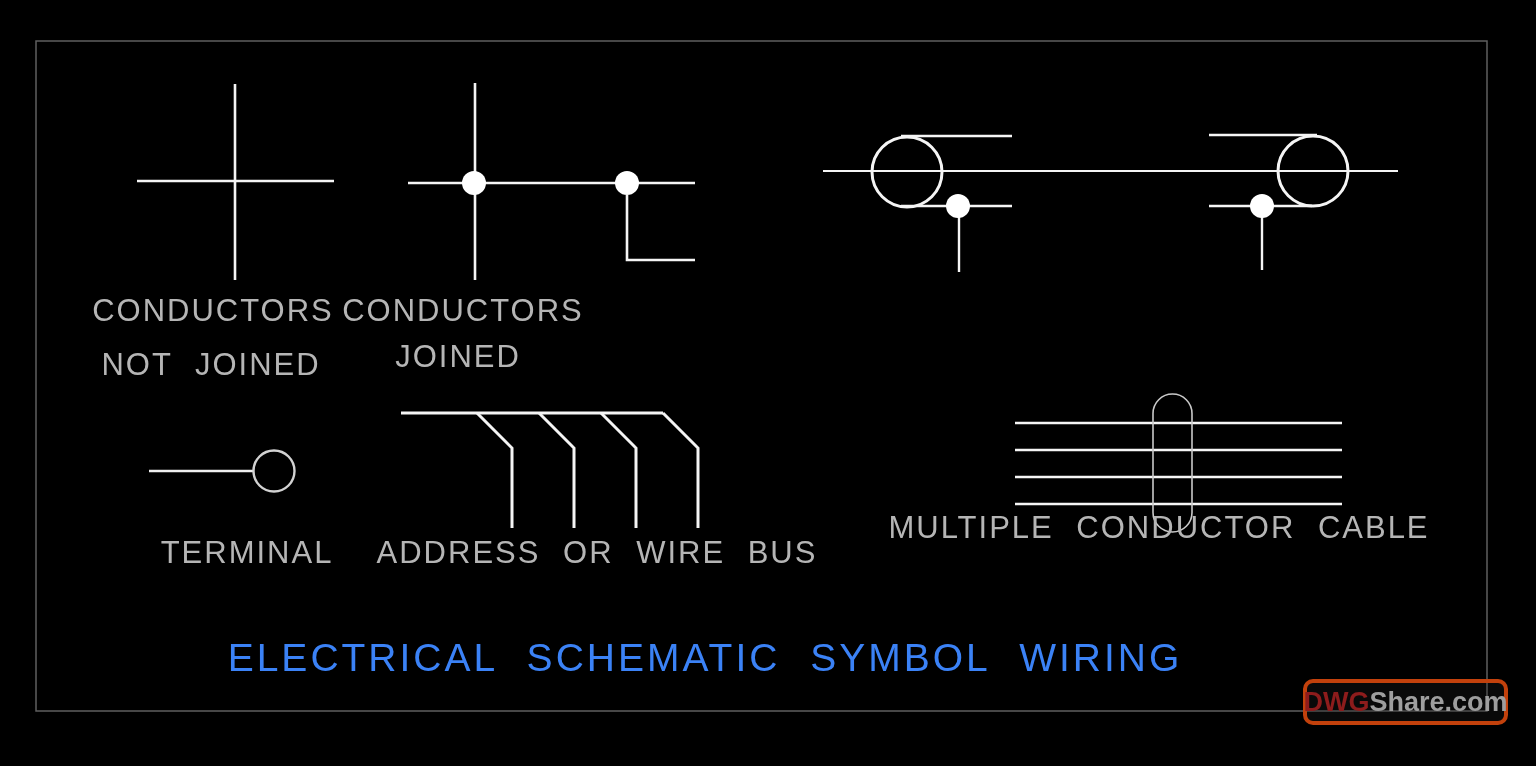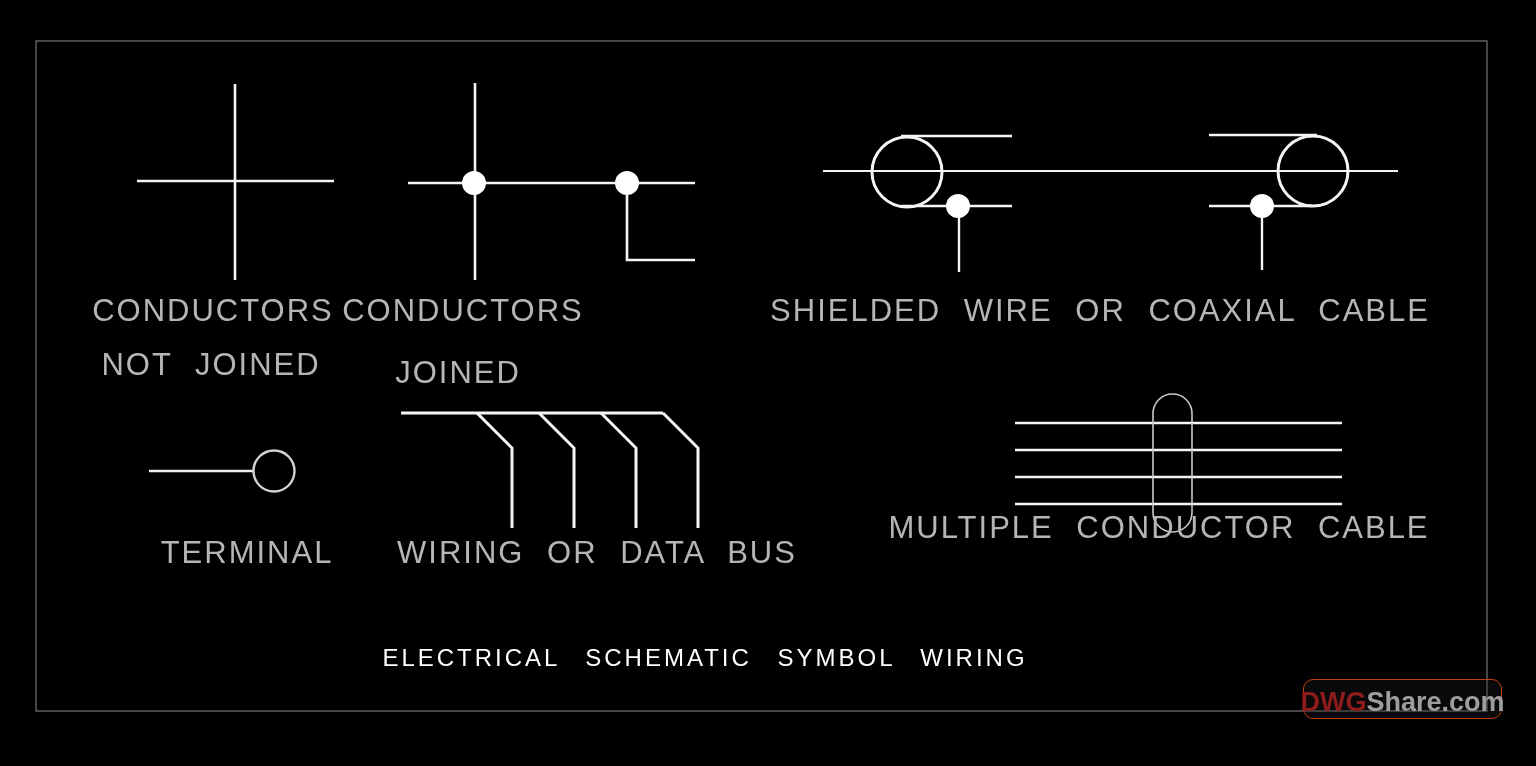--- a/index.html
+++ b/index.html
@@ -16,34 +16,34 @@
     transform:translate(-50%,-50%);
     color:#b5b5b5;
     font-size:31px;
     font-weight:300;
     letter-spacing:2px;
     word-spacing:12px;
     white-space:nowrap;
     font-family:"Liberation Sans",sans-serif;
   }
   .cad-title{
-    color:#ffffff;
-    font-size:24px;
+    color:#3b82f6;
+    font-size:39px;
     letter-spacing:3px;
     word-spacing:16px;
   }
   #watermark{
     position:absolute;
     left:1303px;top:679px;
     width:197px;height:38px;
-    border:1px solid #c2410c;
+    border:4px solid #c2410c;
     border-radius:10px;
     background:rgba(35,35,35,0.25);
     display:flex;
-    align-items:flex-end;
+    align-items:center;
     justify-content:center;
     white-space:nowrap;
   }
   #watermark .wm-prefix{
     color:#8e1c1c;
     font-weight:700;
     font-size:27px;
     letter-spacing:0px;
   }
   #watermark .wm-suffix{
@@ -111,27 +111,26 @@
       <line x1="1015" y1="477" x2="1342" y2="477" stroke="#f5f5f5" stroke-width="2.5"></line>
       <line x1="1015" y1="504" x2="1342" y2="504" stroke="#f5f5f5" stroke-width="2.5"></line>
       <rect x="1153" y="394" width="39" height="138" rx="19.5" ry="19.5" stroke="#c9c9c9" stroke-width="1.6"></rect>
     </g>
   </svg>
 
   <div class="cad-label" style="left:213px; top:311px;">CONDUCTORS</div>
   <div class="cad-label" style="left:211px; top:357px;margin-top:8px;">NOT JOINED</div>
 
   <div class="cad-label" style="left:463px; top:311px;">CONDUCTORS</div>
-  <div class="cad-label" style="left:458px; top:357px;margin-top:16px;">JOINED</div>
+  <div class="cad-label" style="left:458px; top:357px;">JOINED</div>
 
-  <div class="cad-label" style="left:1100px; top:311px;">SHIELDED WIRE OR COAXIAL CABLE</div>
 
   <div class="cad-label" style="left:210px; top:553px;margin-left:37px;">TERMINAL</div>
 
-  <div class="cad-label" style="left:597px; top:553px;">WIRING OR DATA BUS</div>
+  <div class="cad-label" style="left:597px; top:553px;">ADDRESS OR WIRE BUS</div>
 
   <div class="cad-label" style="left:1159px; top:528px;">MULTIPLE CONDUCTOR CABLE</div>
 
   <div class="cad-label cad-title" style="left:705px; top:658px;">ELECTRICAL SCHEMATIC SYMBOL WIRING</div>
 
   <div id="watermark">
     <span class="wm-prefix">DWG</span>
       <span class="wm-suffix">Share.com</span>
   </div>
 

